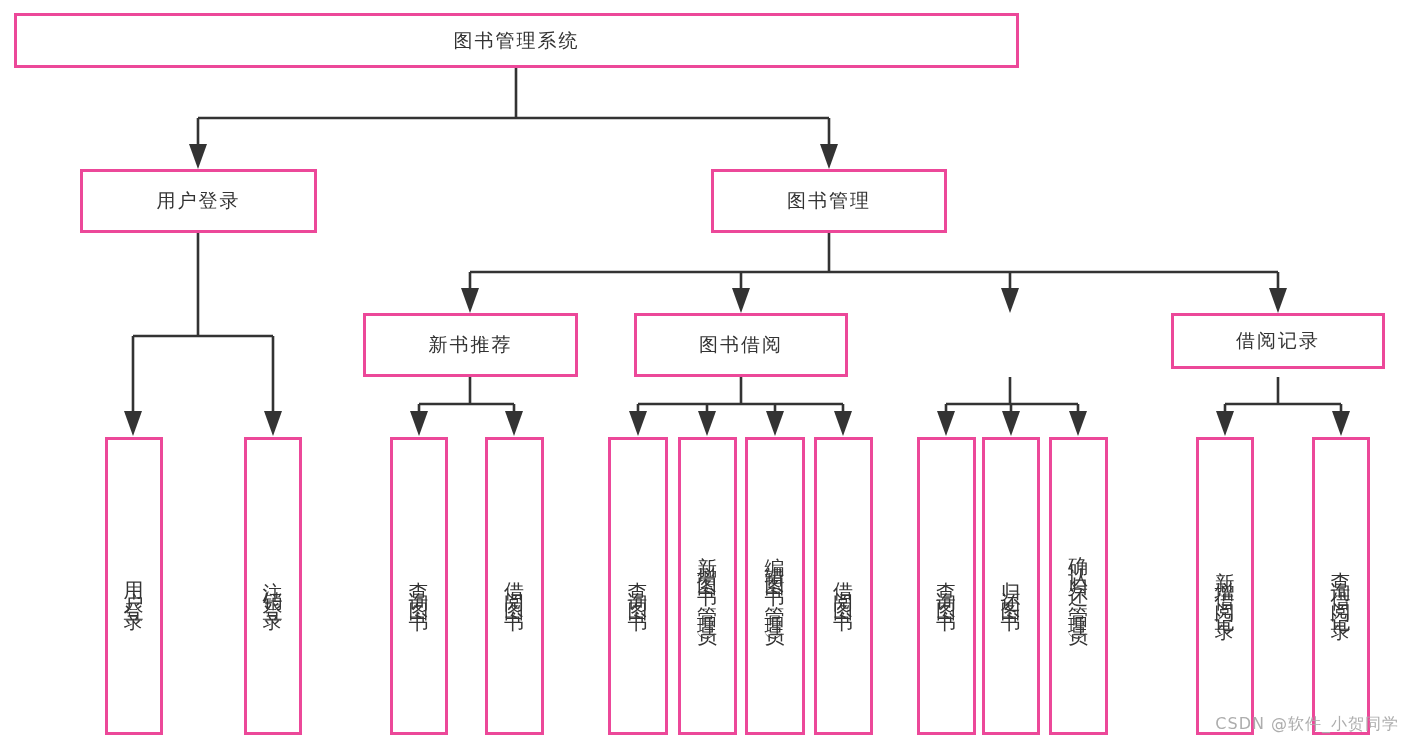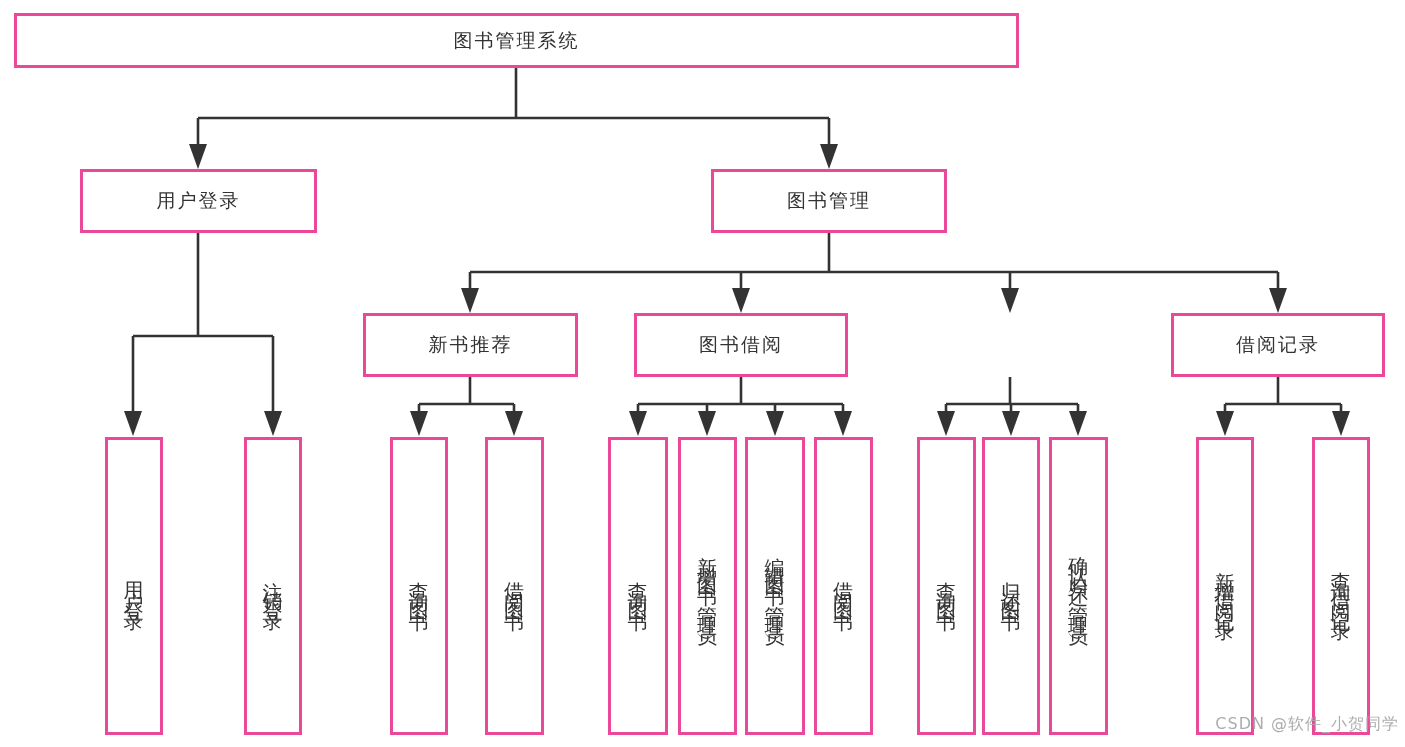--- a/index.html
+++ b/index.html
@@ -110,21 +110,21 @@
   <div class="box hbox" style="left:711px;top:169px;width:236px;height:64px">
     <span>图书管理</span>
   </div>
 
   <div class="box hbox" style="left:634px;top:313px;width:214px;height:64px">
     <span>图书借阅</span>
   </div>
   <div class="box hbox" style="left:363px;top:313px;width:215px;height:64px">
     <span>新书推荐</span>
   </div>
-  <div class="box hbox" style="left:1171px;top:313px;width:214px;height:64px">
+  <div class="box hbox" style="left:1171px;top:313px;width:214px;height:56px">
     <span>借阅记录</span>
   </div>
 
   <div class="box vbox" style="left:105px;top:437px;width:58px;height:298px">
     <span>用户登录</span>
   </div>
   <div class="box vbox" style="left:244px;top:437px;width:58px;height:298px">
     <span>注销登录</span>
   </div>
 

